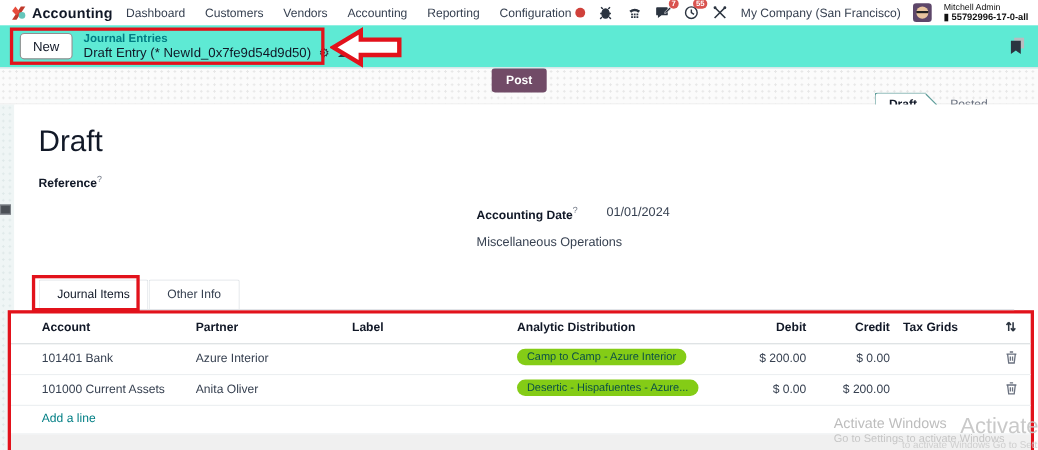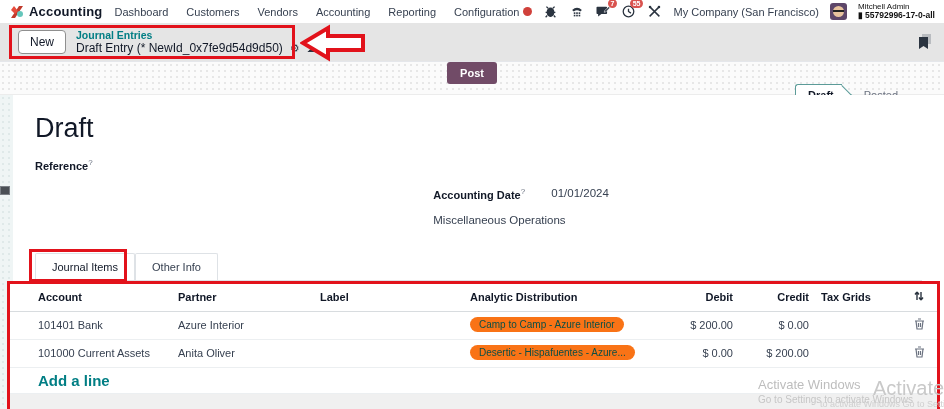--- a/index.html
+++ b/index.html
@@ -19,21 +19,21 @@
   .badge { position:absolute; top:-5px; right:-7px; background:#d9534f; color:#fff; font-size:7px;
     border-radius:7px; padding:1px 3px; line-height:1; font-weight:700; }
   .company { font-size:11px; color:#374151; white-space:nowrap; }
   .avatar { width:17px; height:17px; border-radius:3px; background:#5d4669; position:relative; overflow:hidden; flex:0 0 auto; }
   .avatar .head { position:absolute; left:3px; top:3px; width:11px; height:11px; border-radius:50%; background:#e8c39e; }
   .avatar .glasses { position:absolute; left:3px; top:7px; width:11px; height:2px; background:#222; }
   .userblock { font-size:8px; line-height:1.15; color:#111; white-space:nowrap; }
   .userblock .sub { font-size:8.5px; font-weight:700; }
 
   
-  .crumbbar { height:39px; background:#e5e5e5; border-bottom:1px solid #e5e7eb; position:relative;
+  .crumbbar { height:39px; background:#5eead4; border-bottom:1px solid #e5e7eb; position:relative;
     display:flex; align-items:center; padding:0 18px; }
   .new-btn { border:1px solid #8f8f8f; background:#fff; border-radius:4px; font-size:12px; color:#111827;
     padding:4px 11px; cursor:pointer; font-family:inherit; }
   .crumbtext { margin-left:10px; line-height:1.2; }
   .crumb-parent { font-size:10.5px; color:#017e84; font-weight:700; cursor:pointer; }
   .crumb-current-row { display:flex; align-items:center; gap:7px; }
   .crumb-current { font-size:12px; color:#111827; }
   .mini-icon { font-family:"DejaVu Sans", sans-serif; font-size:11px; color:#2b3440; cursor:pointer; line-height:1; }
   .bookmark { position:absolute; right:12px; top:11px; cursor:pointer; }
 
@@ -76,23 +76,23 @@
   .tab.active { color:#111827; }
   .tab-anno { left:-6px; top:-4px; width:98px; height:33px; }
 
   
   .tablebox { margin:0 4px 0 -6px; border:3px solid #e2121b; background:#fff; }
   .trow { display:flex; align-items:center; min-height:28px; padding:0 12px 0 28px; border-bottom:1px solid #eceff1; font-size:11px; }
   .trow.head { color:#111827; font-weight:700; border-bottom:1px solid #d8dcdf; }
   .c-account { width:140px; } .c-partner { width:142px; } .c-label { width:150px; }
   .c-analytic { width:185px; } .c-debit { width:78px; text-align:right; } .c-credit { width:76px; text-align:right; }
   .c-tax { width:104px; padding-left:12px; } .c-actions { flex:1; text-align:right; }
-  .tagpill { display:inline-block; background:#f97316; color:#0b4f46; font-size:10px; padding:2px 9px;
+  .tagpill { display:inline-block; background:#84cc16; color:#0b4f46; font-size:10px; padding:2px 9px;
     border-radius:10px; white-space:nowrap; max-width:175px; overflow:hidden; text-overflow:ellipsis; cursor:pointer; }
-  .addline { color:#017e84; font-size:15px; cursor:pointer;font-weight:bold; }
+  .addline { color:#017e84; font-size:11px; cursor:pointer; }
   .grayband { height:22px; background:#f0f0f0; border-bottom:1px solid #e3e3e3; }
   .trow.totals { border-bottom:none; font-weight:700; color:#111827; min-height:27px; }
   .trash { cursor:pointer; }
 
   
   .wm { position:absolute; color:#bdbdbd; pointer-events:none; z-index:5; }
   .wm-1 { left:758px; top:377px; font-size:13px; }
   .wm-1 .l2 { font-size:10px; margin-top:2px; color:#c6c6c6; }
   .wm-big { left:873px; top:377px; font-size:20px; color:#c9c9c9; }
   .wm-bottom { left:820px; top:399px; font-size:9px; color:#cfcfcf; white-space:nowrap; }

